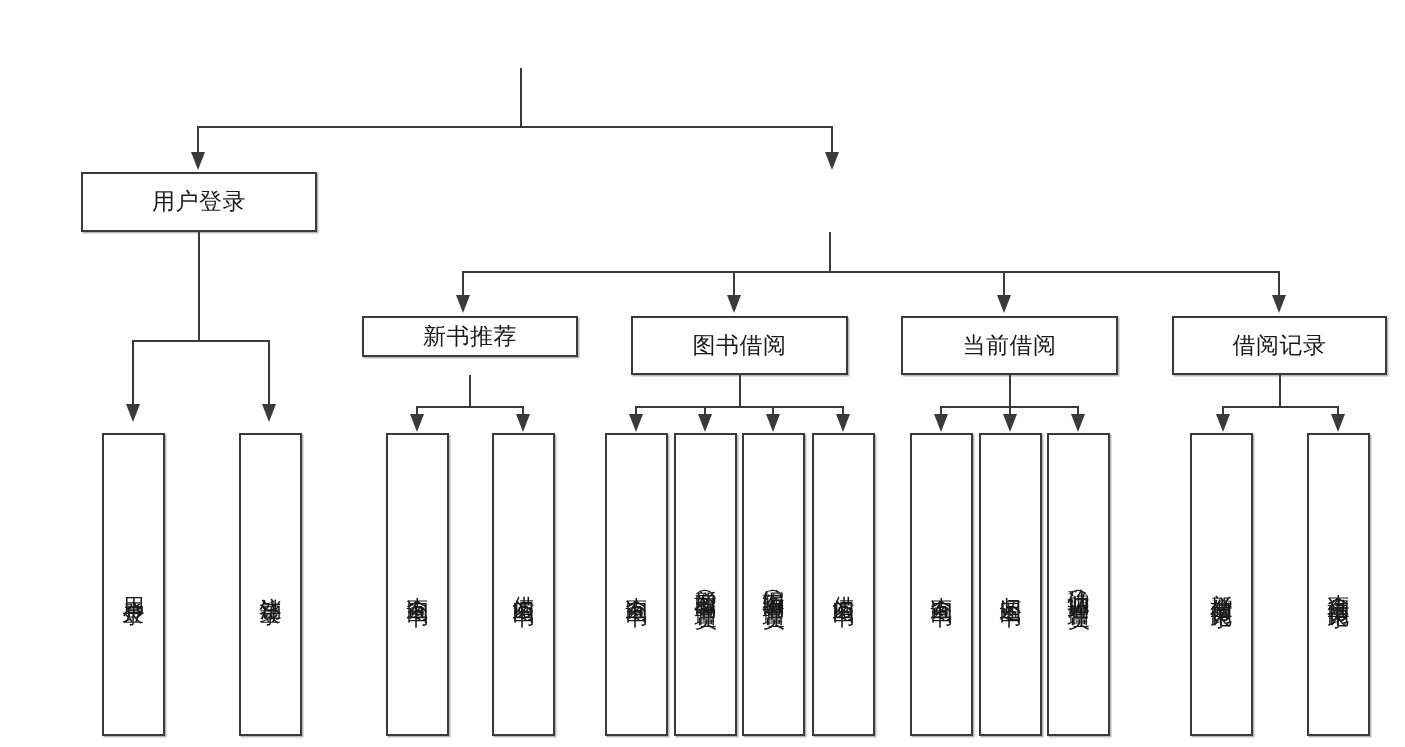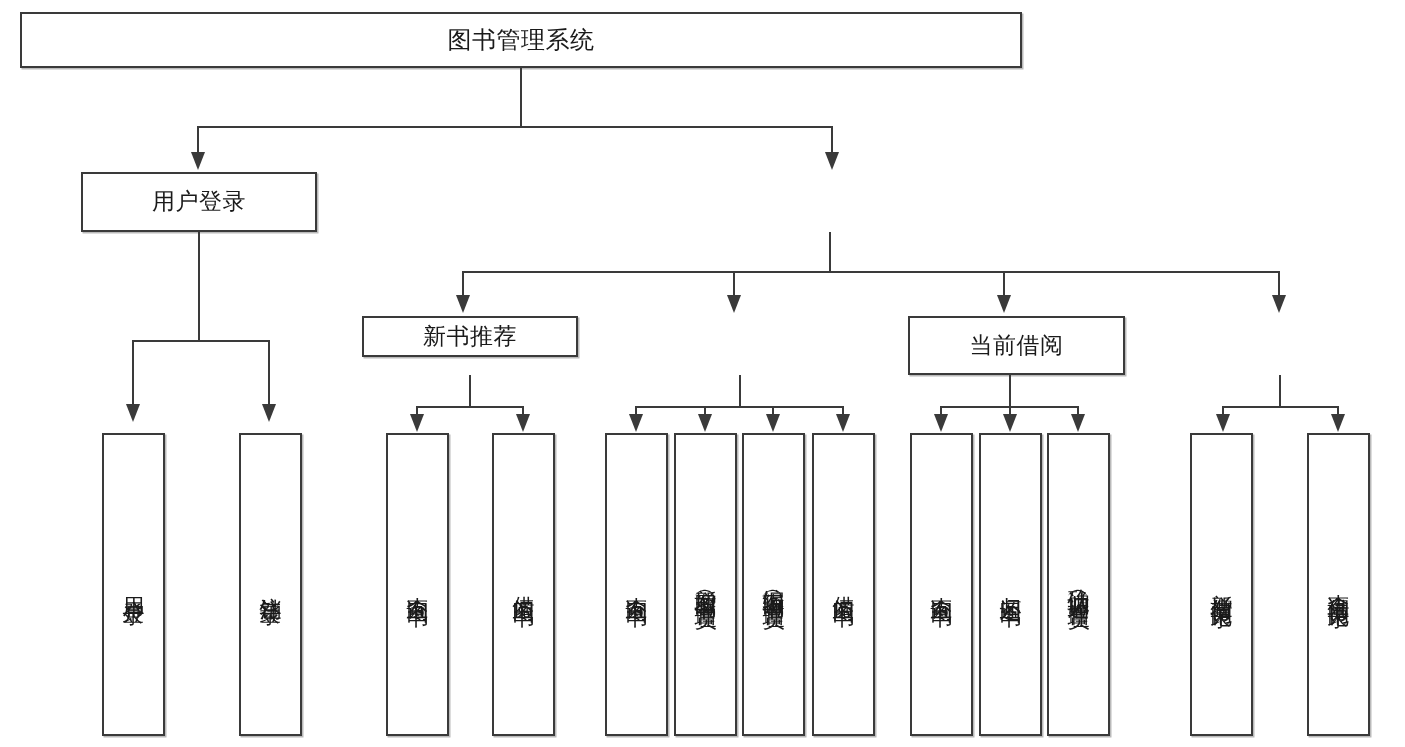--- a/index.html
+++ b/index.html
@@ -80,23 +80,20 @@
     letter-spacing: 0.5px;
     white-space: nowrap;
     pointer-events: none;
   }
 </style>
 </head>
 <body>
 
 <div id="canvas">
 
-  <div class="node root h" style="left:20px; top:12px; width:1002px; height:56px;">
-    <span class="label">图书管理系统</span>
-  </div>
 
   <div class="vline" style="left:520px; top:68px; width:2px; height:60px;"></div>
   <div class="hline" style="left:197px; top:126px; width:636px; height:2px;"></div>
   <div class="vline" style="left:197px; top:126px; width:2px; height:28px;"></div>
   <div class="arrow" style="left:191px; top:152px;"></div>
   <div class="vline" style="left:831px; top:126px; width:2px; height:28px;"></div>
   <div class="arrow" style="left:825px; top:152px;"></div>
 
   <div class="node h" style="left:81px; top:172px; width:236px; height:60px;">
     <span class="label">用户登录</span>
@@ -117,22 +114,28 @@
   <div class="vline" style="left:733px; top:271px; width:2px; height:26px;"></div>
   <div class="arrow" style="left:727px; top:295px;"></div>
   <div class="vline" style="left:1003px; top:271px; width:2px; height:26px;"></div>
   <div class="arrow" style="left:997px; top:295px;"></div>
   <div class="vline" style="left:1278px; top:271px; width:2px; height:26px;"></div>
   <div class="arrow" style="left:1272px; top:295px;"></div>
 
   <div class="node h" style="left:362px; top:316px; width:216px; height:41px;">
     <span class="label">新书推荐</span>
   </div>
-  <div class="node h" style="left:901px; top:316px; width:217px; height:59px;margin-left:7px;">
+  <div class="node h" style="left:631px; top:316px; width:217px; height:59px;">
+    <span class="label">图书借阅</span>
+  </div>
+  <div class="node h" style="left:901px; top:316px; width:217px; height:59px;">
     <span class="label">当前借阅</span>
+  </div>
+  <div class="node h" style="left:1172px; top:316px; width:215px; height:59px;">
+    <span class="label">借阅记录</span>
   </div>
 
   <div class="vline" style="left:469px; top:375px; width:2px; height:33px;"></div>
   <div class="hline" style="left:416px; top:406px; width:108px; height:2px;"></div>
   <div class="vline" style="left:416px; top:406px; width:2px; height:12px;"></div>
   <div class="arrow" style="left:410px; top:414px;"></div>
   <div class="vline" style="left:522px; top:406px; width:2px; height:12px;"></div>
   <div class="arrow" style="left:516px; top:414px;"></div>
 
   <div class="vline" style="left:739px; top:375px; width:2px; height:33px;"></div>

